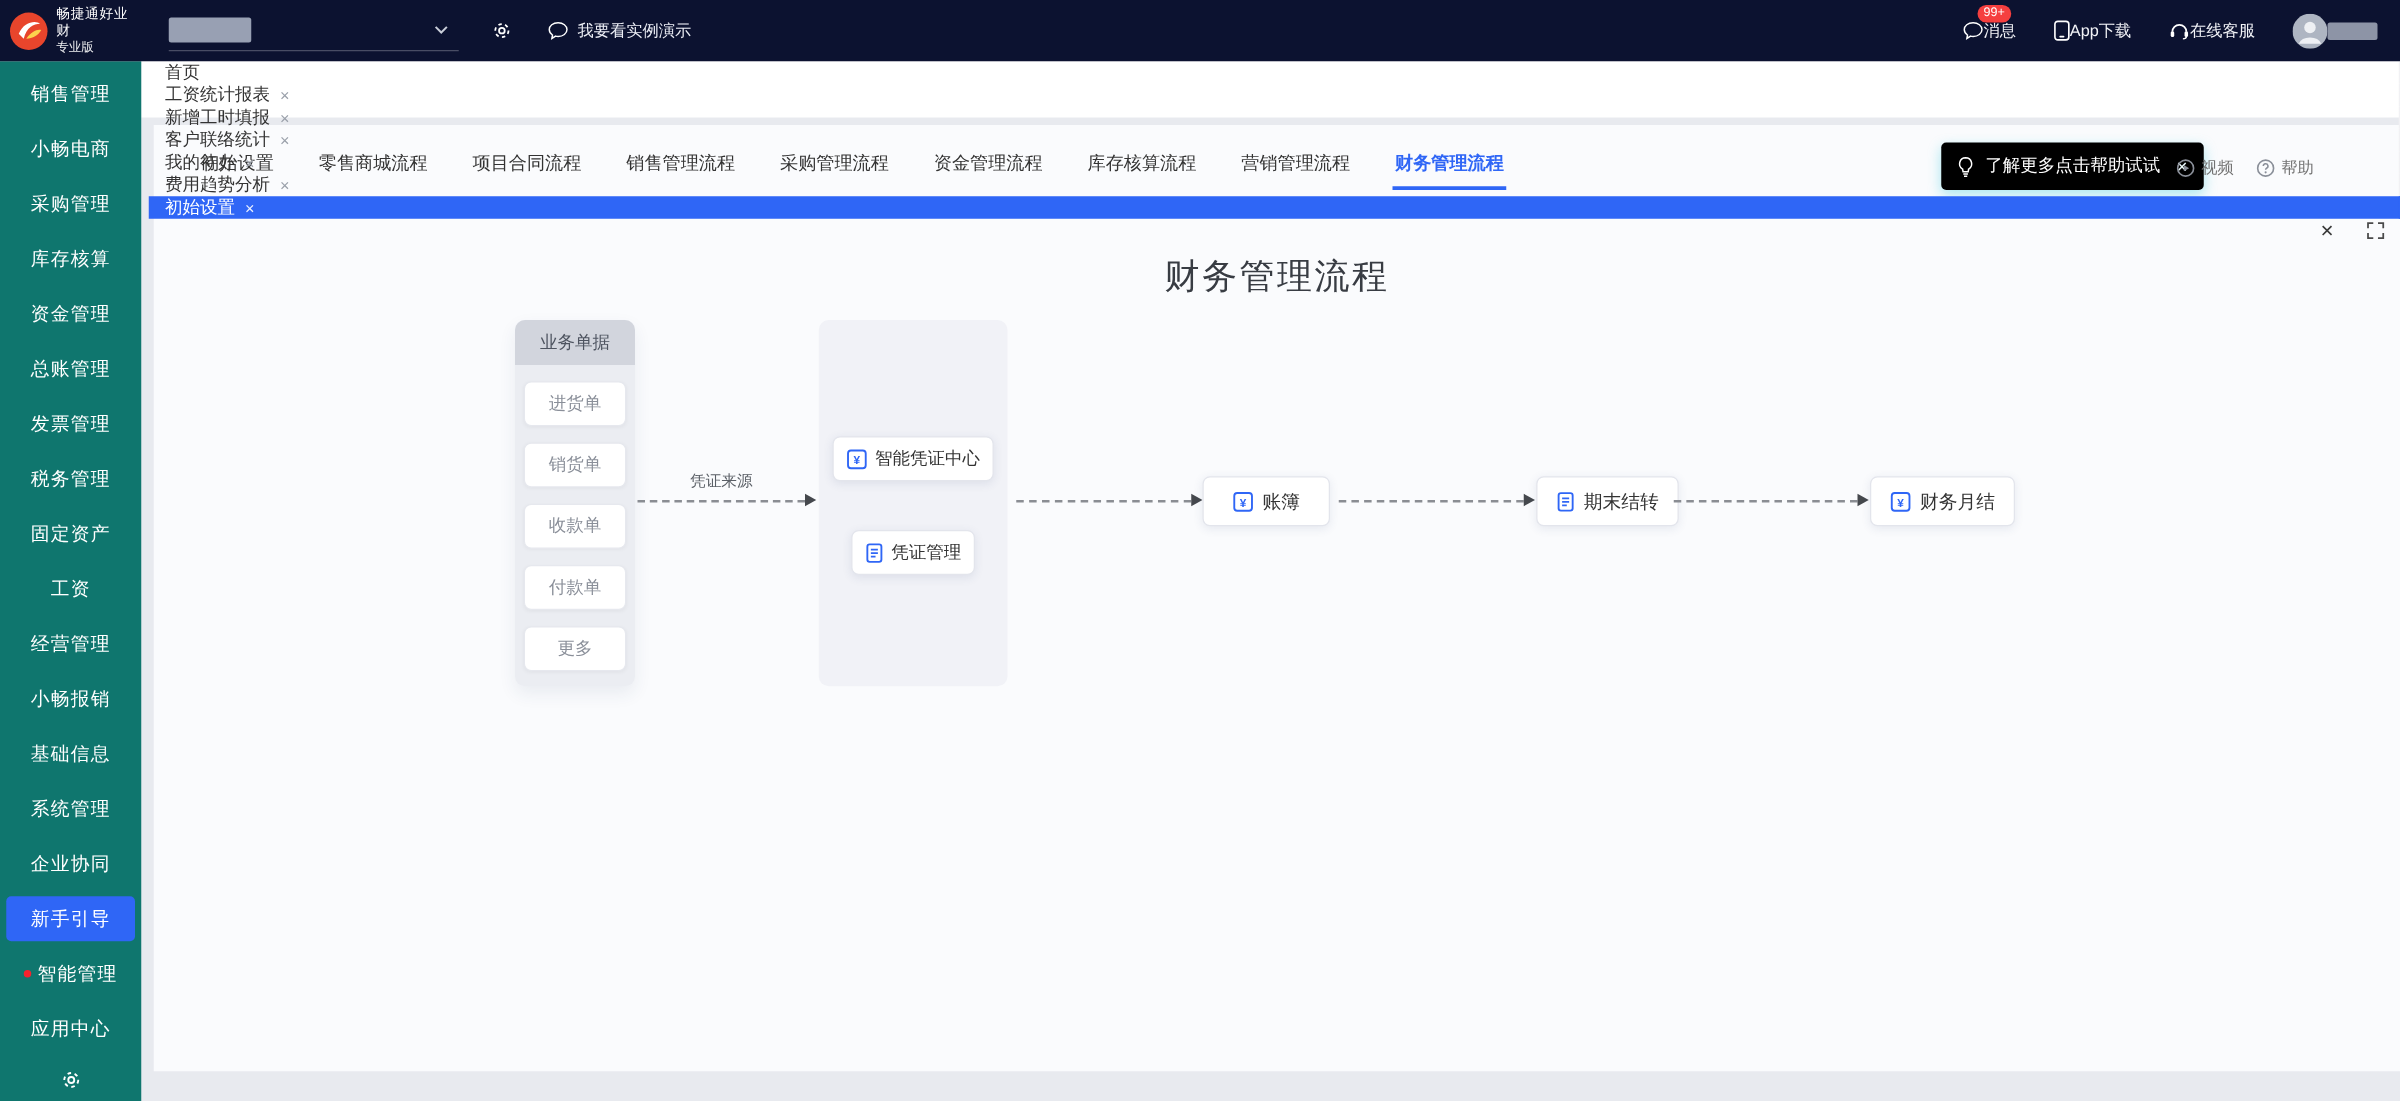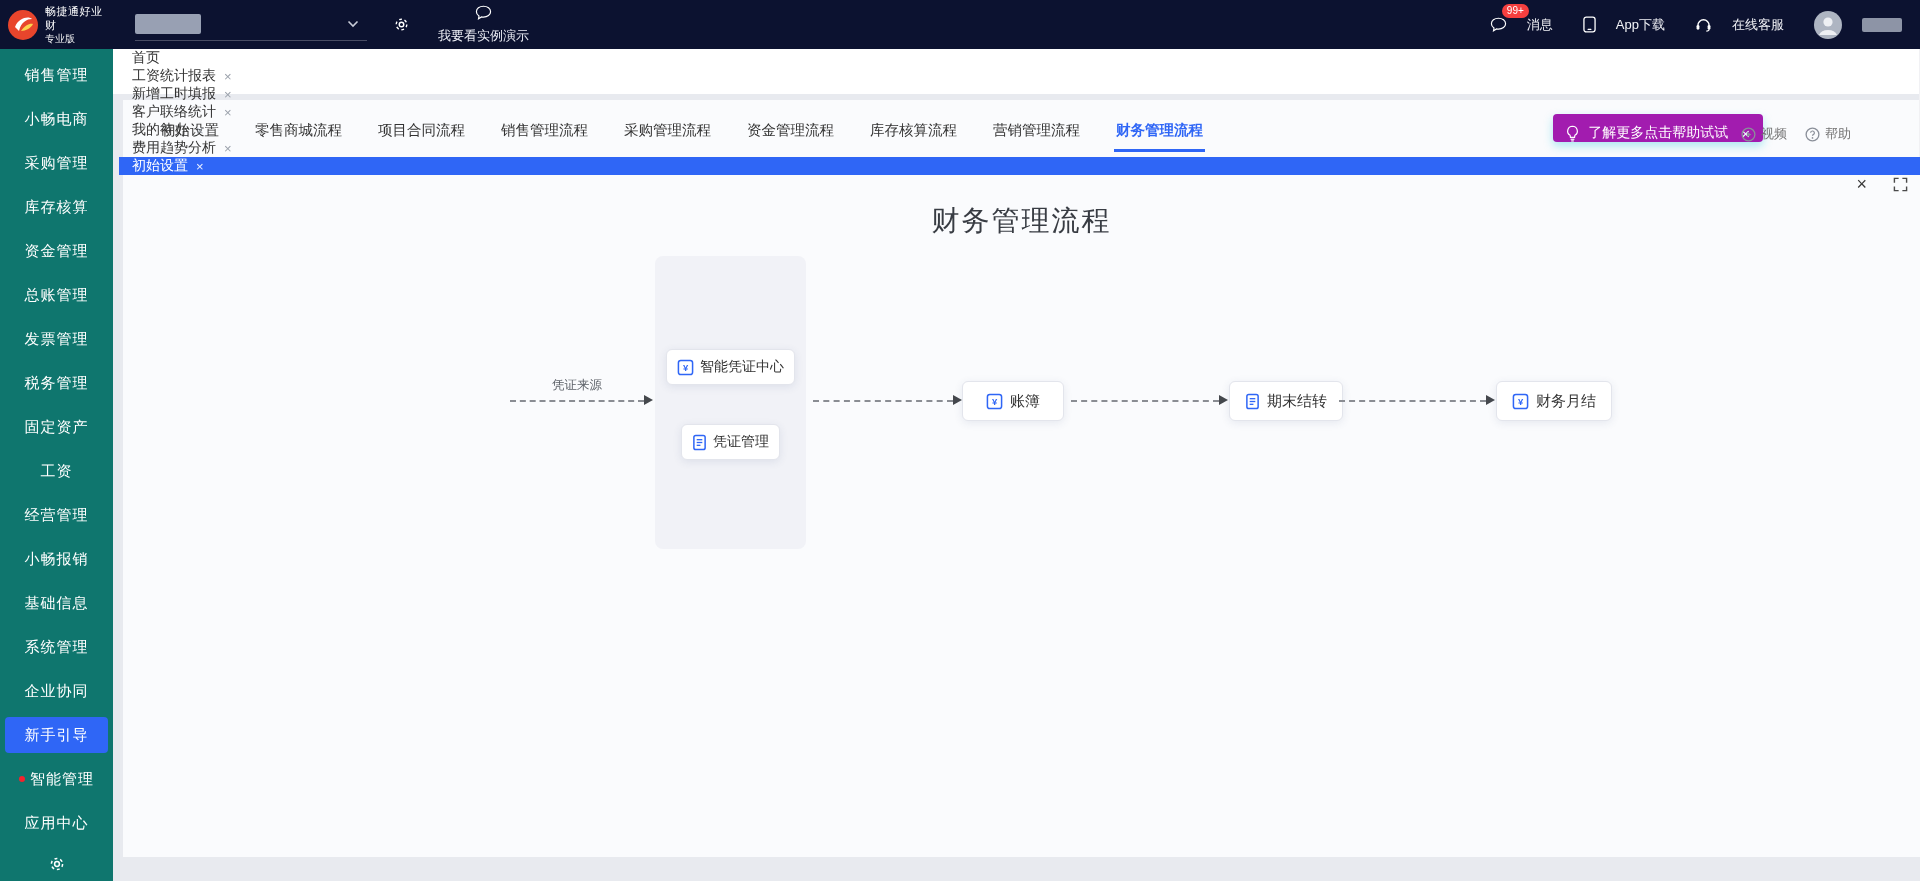--- a/index.html
+++ b/index.html
@@ -13,23 +13,23 @@
 
   
   .topbar { position:absolute; top:0; left:0; width:100%; height:49px; background:#0C1230; display:flex; align-items:center; z-index:6; }
   .brand { flex:0 0 113px; display:flex; align-items:center; gap:6px; padding-left:7px; }
   .brand-text { color:#fff; line-height:1.3; }
   .brand-line1 { font-size:11px; font-weight:normal; letter-spacing:.5px; }
   .brand-line2 { font-size:10px; opacity:.92; }
   .company { margin-left:22px; width:232px; height:32px; display:flex; align-items:center; justify-content:space-between; border-bottom:1px solid rgba(255,255,255,.25); padding-right:8px; cursor:pointer; }
   .blur-box { width:66px; height:20px; background:#98A0B3; border-radius:2px; }
   .top-iconbtn { margin-left:26px; display:flex; align-items:center; cursor:pointer; }
-  .demo { margin-left:28px; display:flex; align-items:center; gap:7px; color:#EDEFF6; font-size:13px; cursor:pointer;flex-direction:column; }
+  .demo { margin-left:28px; display:flex; align-items:center; gap:7px; color:#EDEFF6; font-size:13px; cursor:pointer; }
   .top-right { margin-left:auto; display:flex; align-items:center; gap:30px; padding-right:18px; color:#F2F3F7; font-size:13px; }
-  .top-item { display:flex; align-items:center; gap:20px; cursor:pointer; position:relative; }
+  .top-item { display:flex; align-items:center; gap:0; cursor:pointer; position:relative; }
   .badge { position:absolute; top:-12px; left:12px; background:#F53F3F; color:#fff; font-size:10px; line-height:1; padding:2px 5px; border-radius:8px; white-space:nowrap; }
   .avatar-name { width:40px; height:14px; background:#8D94A6; border-radius:2px; }
 
   
   .sidebar { position:absolute; top:49px; left:0; width:113px; bottom:0; background:#0f766e; padding-top:4px; z-index:5; }
   .side-item { height:44px; display:flex; align-items:center; justify-content:center; color:#FFF; font-size:15px; letter-spacing:1px; cursor:pointer; }
   .side-item.active { height:36px; margin:4px 5px; background:#2F66F6; border-radius:4px; }
   .side-dot { width:6px; height:6px; border-radius:50%; background:#F5222D; margin-right:5px; flex:0 0 auto; }
   .side-gear { position:absolute; bottom:8px; left:0; width:100%; display:flex; justify-content:center; cursor:pointer; }
 
@@ -43,21 +43,21 @@
   .tab-x { font-size:18px; color:#3A3A3A; cursor:pointer; line-height:1; }
 
   
   .page { position:absolute; top:94px; left:113px; right:0; bottom:0; background:#E8EAEF; }
   .card { position:absolute; top:6px; left:10px; right:0; bottom:24px; background:#FAFBFD; overflow:hidden; }
 
   .subnav { display:flex; align-items:flex-end; gap:32px; padding:12px 0 0 36px; }
   .subnav-item { height:40px; display:flex; align-items:center; font-size:14.5px; color:#333; cursor:pointer; border-bottom:3px solid transparent; padding:0 2px; white-space:nowrap; }
   .subnav-item.active { color:#2F66F6; border-bottom-color:#2F66F6; font-weight:bold; }
 
-  .help-banner { position:absolute; top:14px; right:157px; height:28px; background:#a21caf; border-radius:4px; display:flex; align-items:flex-end; gap:9px; padding:0 13px; color:#FFF; font-size:14px; box-shadow:0 4px 10px rgba(23,195,217,.35); cursor:pointer; white-space:nowrap; }
+  .help-banner { position:absolute; top:14px; right:157px; height:38px; background:#000000; border-radius:4px; display:flex; align-items:center; gap:9px; padding:0 13px; color:#FFF; font-size:14px; box-shadow:0 4px 10px rgba(23,195,217,.35); cursor:pointer; white-space:nowrap; }
   .banner-close { font-size:15px; margin-left:4px; color:#EFFEFF; cursor:pointer; }
   .quick-links { position:absolute; top:25px; right:69px; display:flex; gap:18px; color:#737373; font-size:13px; }
   .quick-item { display:flex; align-items:center; gap:5px; cursor:pointer; white-space:nowrap; }
 
   
   .flow-title { position:absolute; top:102px; left:0; width:100%; text-align:center; font-size:28px; color:#383C43; font-weight:500; letter-spacing:2px; }
 
   .src-col { position:absolute; left:289px; top:156px; width:96px; height:293px; background:#EBEDF2; border-radius:8px; box-shadow:0 6px 14px rgba(40,60,100,.08); }
   .src-header { height:36px; background:#D2D5DD; border-radius:8px 8px 0 0; display:flex; align-items:center; justify-content:center; font-size:14px; color:#4E5460; }
   .src-btn { width:82px; height:36px; margin:13px auto 0; background:#FFF; border:1px solid #E6E8EE; border-radius:6px; display:flex; align-items:center; justify-content:center; font-size:14px; color:#8A8F99; cursor:pointer; box-shadow:0 1px 3px rgba(0,0,0,.04); }
@@ -337,20 +337,28 @@
               <path d="M6 6.2 a2 2 0 1 1 2.8 1.9 q-0.8 0.4 -0.8 1.3" fill="none" stroke="#8A8F99" stroke-width="1.3"></path>
               <circle cx="8" cy="11.6" r="0.9" fill="#8A8F99"></circle>
             </svg>
         </span>
         <span>帮助</span>
       </div>
     </div>
 
     <div class="flow-title">财务管理流程</div>
 
+    <div class="src-col">
+      <div class="src-header">业务单据</div>
+      <div class="src-btn">进货单</div>
+      <div class="src-btn">销货单</div>
+      <div class="src-btn">收款单</div>
+      <div class="src-btn">付款单</div>
+      <div class="src-btn">更多</div>
+    </div>
 
     <div class="arrow-label">凭证来源</div>
     <div class="dash-arrow arrow-1"></div>
 
     <div class="center-panel">
       <div class="flow-btn">
         <span>
           <svg width="17" height="17" viewBox="0 0 18 18">
               <rect x="1.5" y="1.5" width="15" height="15" rx="2.5" fill="none" stroke="#2F66F6" stroke-width="1.6"></rect>
               <text x="9" y="13" text-anchor="middle" font-size="10" font-weight="bold" fill="#2F66F6">¥</text>

